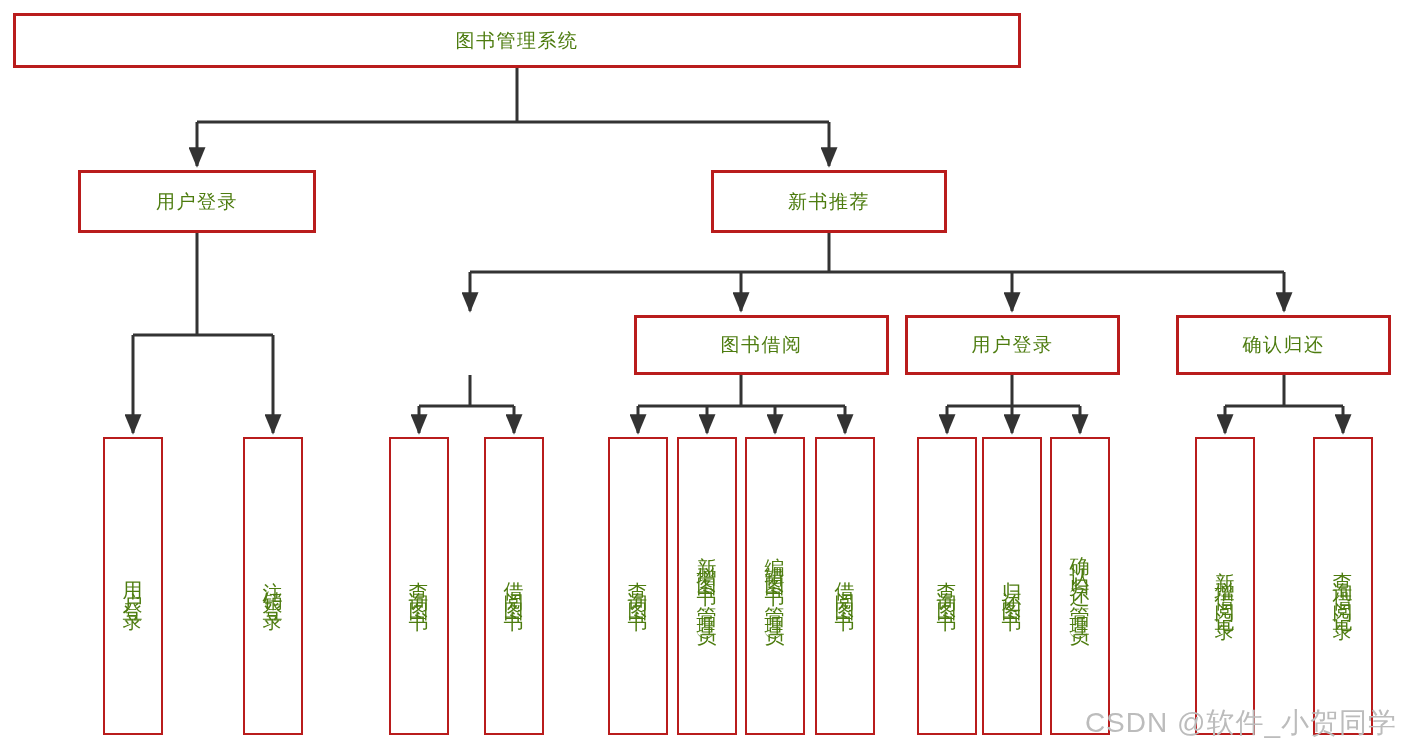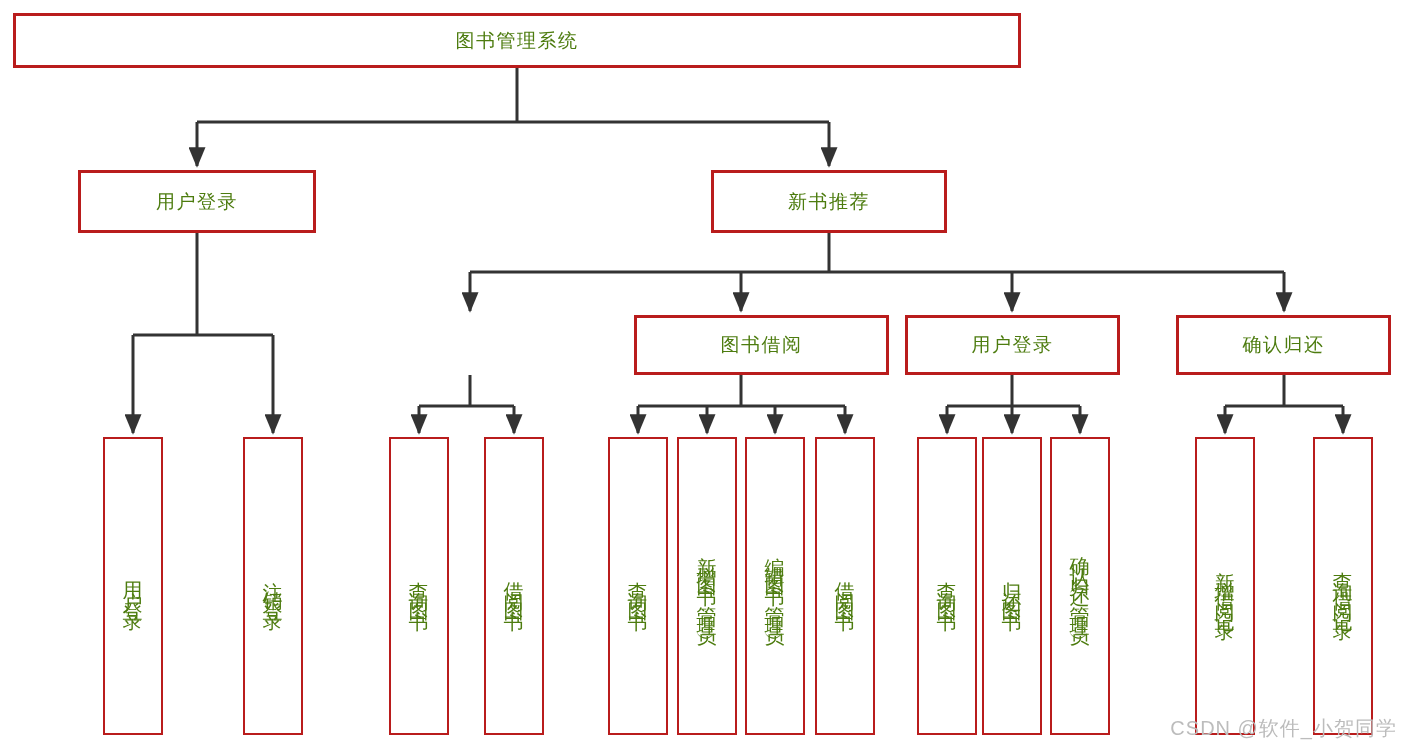--- a/index.html
+++ b/index.html
@@ -46,21 +46,21 @@
     writing-mode: vertical-lr;
     text-orientation: mixed;
     font-size: 20px;
     line-height: 1;
     letter-spacing: 10px;
   }
   #watermark {
     position: absolute;
     right: 8px;
     bottom: 5px;
-    font-size: 20px;
+    font-size: 28px;
     color: #bcbcbc;
     letter-spacing: 1px;
     white-space: nowrap;
     z-index: 5;
   }
 </style>
 </head>
 <body>
 
 <div id="canvas">

